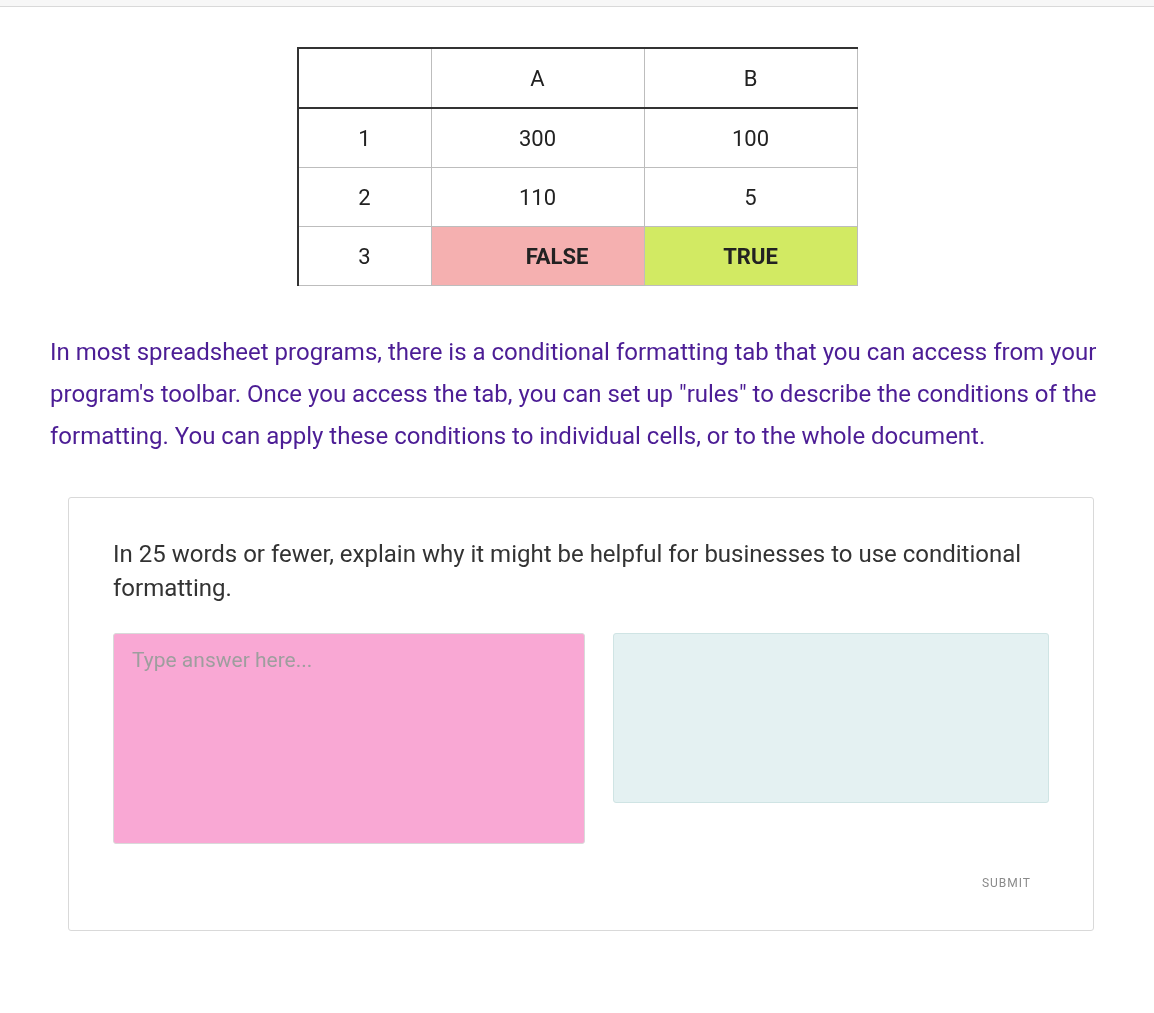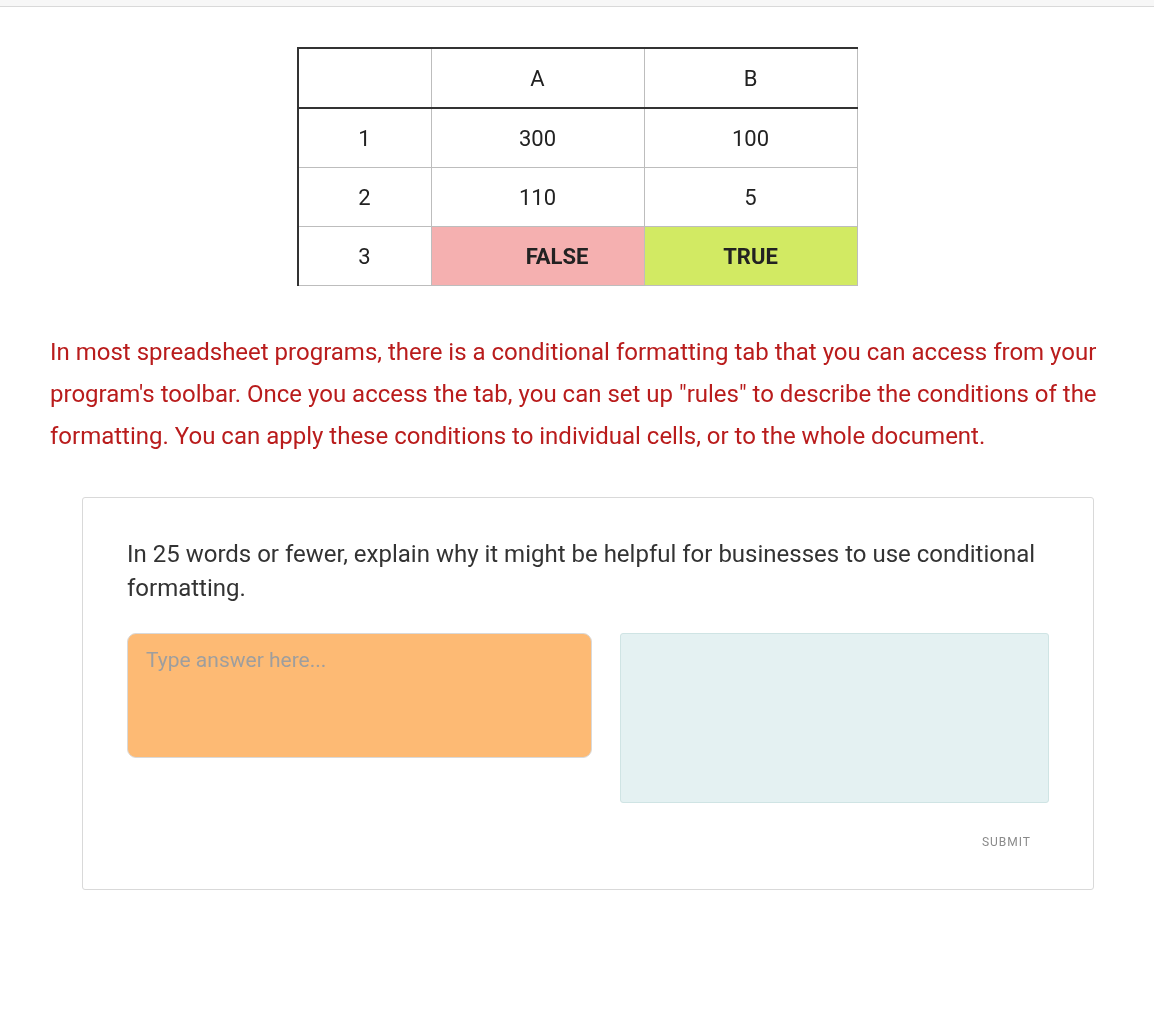--- a/index.html
+++ b/index.html
@@ -56,54 +56,54 @@
   }
   .cell-true {
     background: #d2ea63 !important;
     font-weight: 700;
   }
 
   
   .body-text {
     font-size: 24px;
     line-height: 1.75;
-    color: #b91c1c;
+    color: #4c1d95;
     margin: 0 0 40px 0;
   }
 
   
   .card {
     border: 1px solid #d9d9d9;
     border-radius: 3px;
-    margin: 0 10px 0 32px;
+    margin: 0 10px 0 18px;
     padding: 40px 44px 32px 44px;
   }
   .prompt {
     font-size: 24px;
     line-height: 1.4;
     color: #333;
     margin: 0 0 28px 0;
   }
   .answer-row {
     display: flex;
     gap: 28px;
     margin-bottom: 24px;
   }
   .answer-input {
     flex: 1 1 0;
-    height: 125px;
+    height: 211px;
     border: 1px solid #d9d9d9;
-    border-radius: 9px;
+    border-radius: 3px;
     padding: 14px 18px;
     font-size: 21px;
     font-family: inherit;
     color: #333;
     resize: none;
     box-sizing: border-box;
-    background: #fdba74;
+    background: #f9a8d4;
   }
   .answer-input::placeholder { color: #9e9e9e; }
   .feedback-box {
     flex: 1 1 0;
     height: 170px;
     border: 1px solid #cfe4e4;
     border-radius: 3px;
     background: #e4f1f2;
     box-sizing: border-box;
   }

